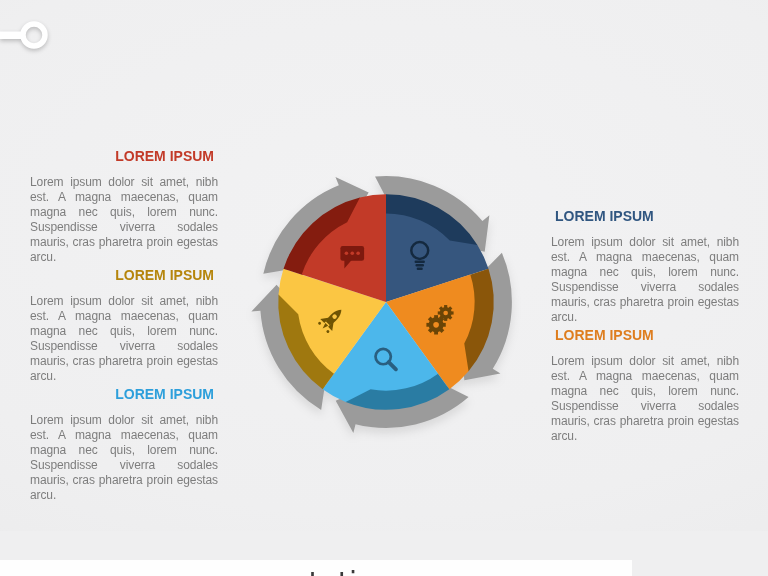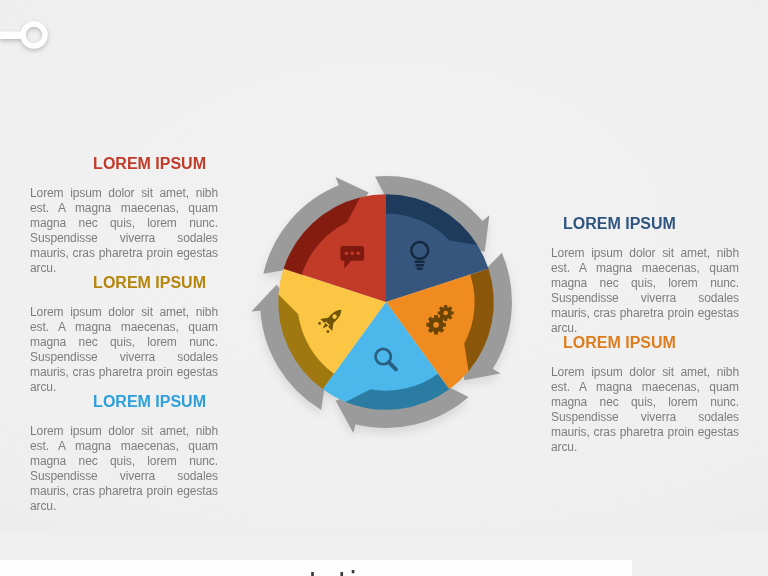--- a/index.html
+++ b/index.html
@@ -5,21 +5,21 @@
   html,body{margin:0;padding:0;background:#e4e4e5;font-family:"Liberation Sans",sans-serif;}
   .screenshot{position:relative;width:768px;height:576px;overflow:hidden;background:#efeff0;}
   .stage{position:absolute;left:0;top:0;width:768px;height:531px;
          background:radial-gradient(ellipse 120% 100% at 50% 42%, #f2f2f3 0%, #efeff0 55%, #e9e9ea 100%);}
   .ring-deco{position:absolute;left:0;top:12px;filter:drop-shadow(0 2px 2px rgba(0,0,0,.22));}
   .title{position:absolute;left:64px;top:12px;margin:0;width:700px;
          font-size:35px;font-weight:700;letter-spacing:-0.5px;color:#151515;white-space:nowrap;}
   .cycle{position:absolute;left:245px;top:160px;width:282px;height:282px;
          filter:drop-shadow(0 5px 5px rgba(0,0,0,.10));}
   .tb{position:absolute;width:188px;}
-  .tb .h{margin:12px;font-size:16px;font-weight:700;letter-spacing:0;line-height:20px;}
+  .tb .h{margin:4px;font-size:14px;font-weight:700;letter-spacing:0;line-height:20px;}
   .tb .b{margin:9px 0 0 0;font-size:12px;line-height:15px;color:#7d7d7d;
          text-align:justify;letter-spacing:-0.1px;}
   .tb.left .h{text-align:right;}
   .tb.right .h{text-align:left;}
   #tb0{left:30px;top:142px}
   #tb1{left:30px;top:261px}
   #tb2{left:30px;top:380px}
   #tb3{left:551px;top:202px}
   #tb4{left:551px;top:321px}
   .footer{position:absolute;left:0;top:560px;width:632px;height:45px;background:#fefefe;

